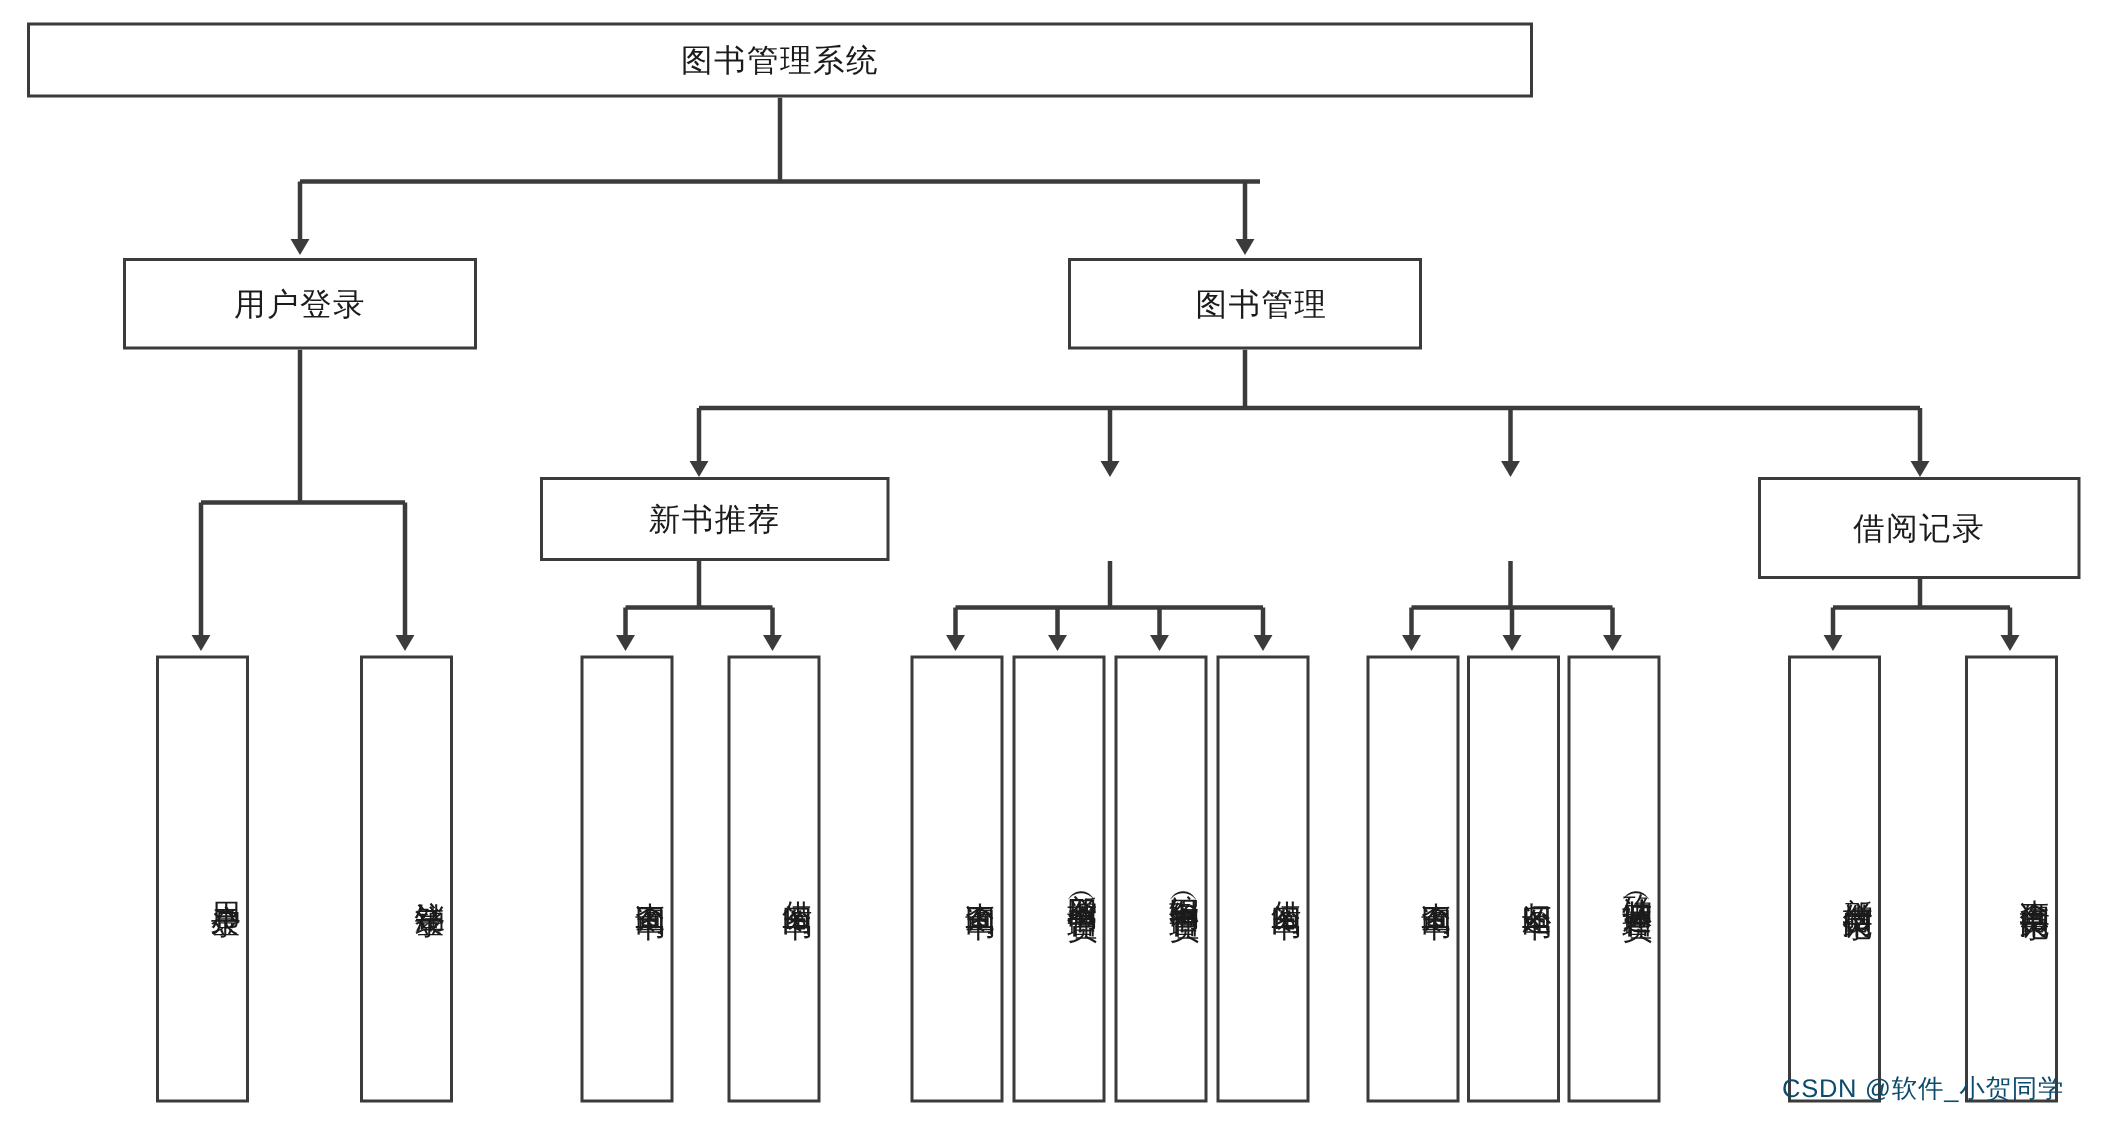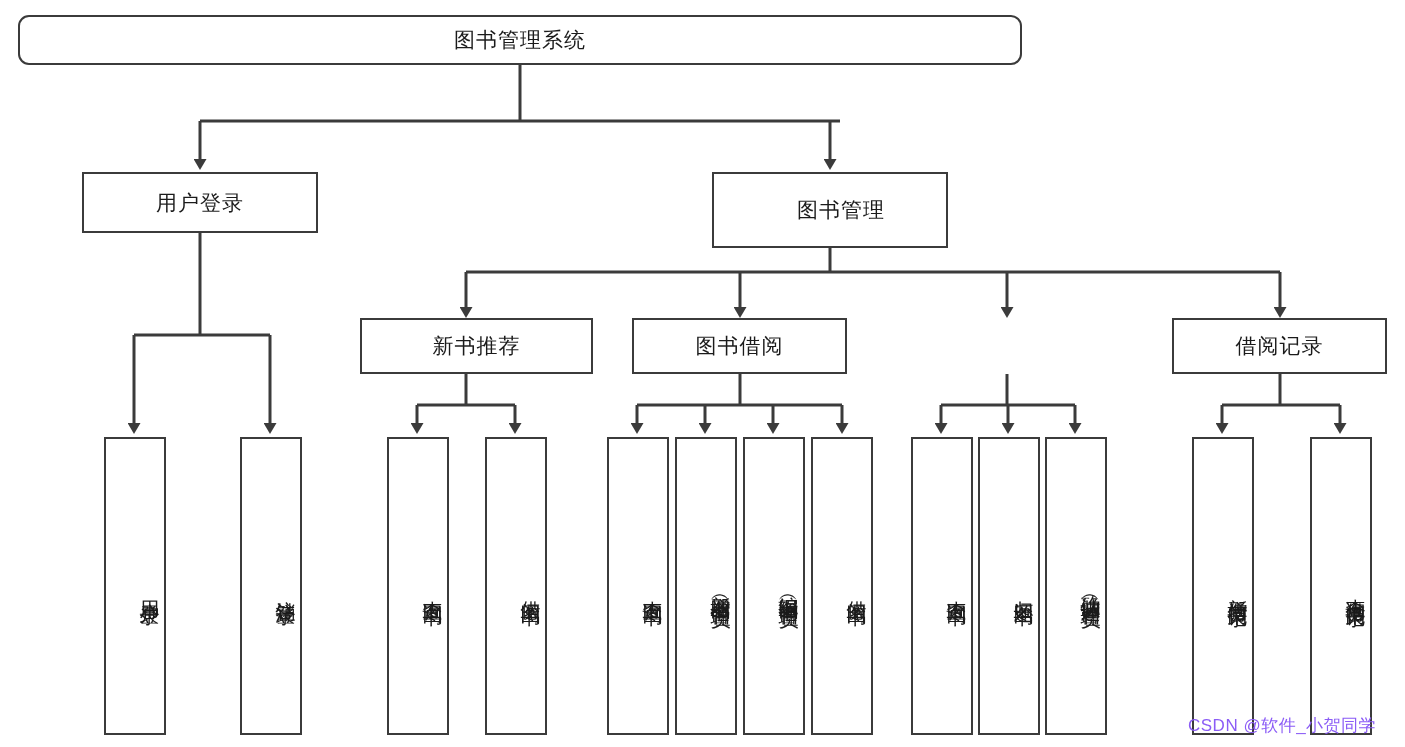--- a/index.html
+++ b/index.html
@@ -48,21 +48,21 @@
     justify-content: center;
   }
   .node.vert.tall-text {
     align-items: flex-start;
   }
   .watermark {
     position: absolute;
     left: 1188px;
     top: 714px;
     font-size: 17px;
-    color: #8b5cf6;
+    color: #0c4a6e;
     white-space: nowrap;
     letter-spacing: 0.5px;
   }
 </style>
 </head>
 <body>
 
 <div id="canvas">
 
   <svg id="edges" viewBox="0 0 1405 747" xmlns="http://www.w3.org/2000/svg">
@@ -108,38 +108,35 @@
       <path d="M1008,405 L1008,424" marker-end="url(#arrow)"></path>
       <path d="M1075,405 L1075,424" marker-end="url(#arrow)"></path>
 
       <path d="M1280,374 L1280,405"></path>
       <path d="M1222,405 L1340,405"></path>
       <path d="M1222,405 L1222,424" marker-end="url(#arrow)"></path>
       <path d="M1340,405 L1340,424" marker-end="url(#arrow)"></path>
     </g>
   </svg>
 
-  <div class="node horiz" style="left:18px; top:15px; width:1004px; height:50px;border-radius:11px;">
+  <div class="node horiz" style="left:18px; top:15px; width:1004px; height:50px;">
     <span>图书管理系统</span>
   </div>
 
   <div class="node horiz" style="left:82px; top:172px; width:236px; height:61px;">
     <span>用户登录</span>
   </div>
-  <div class="node horiz" style="left:712px; top:172px; width:236px; height:76px;padding-left:22px;">
+  <div class="node horiz" style="left:712px; top:172px; width:236px; height:61px;padding-left:22px;">
     <span>图书管理</span>
   </div>
 
   <div class="node horiz" style="left:360px; top:318px; width:233px; height:56px;">
     <span>新书推荐</span>
   </div>
-  <div class="node horiz" style="left:632px; top:318px; width:215px; height:56px;">
-    <span>图书借阅</span>
-  </div>
-  <div class="node horiz" style="left:1172px; top:318px; width:215px; height:56px;">
+  <div class="node horiz" style="left:1172px; top:318px; width:215px; height:68px;">
     <span>借阅记录</span>
   </div>
 
   <div class="node vert" style="left:104px; top:437px; width:62px; height:298px;">
     <span>用户登录</span>
   </div>
   <div class="node vert" style="left:240px; top:437px; width:62px; height:298px;">
     <span>注销登录</span>
   </div>
 

